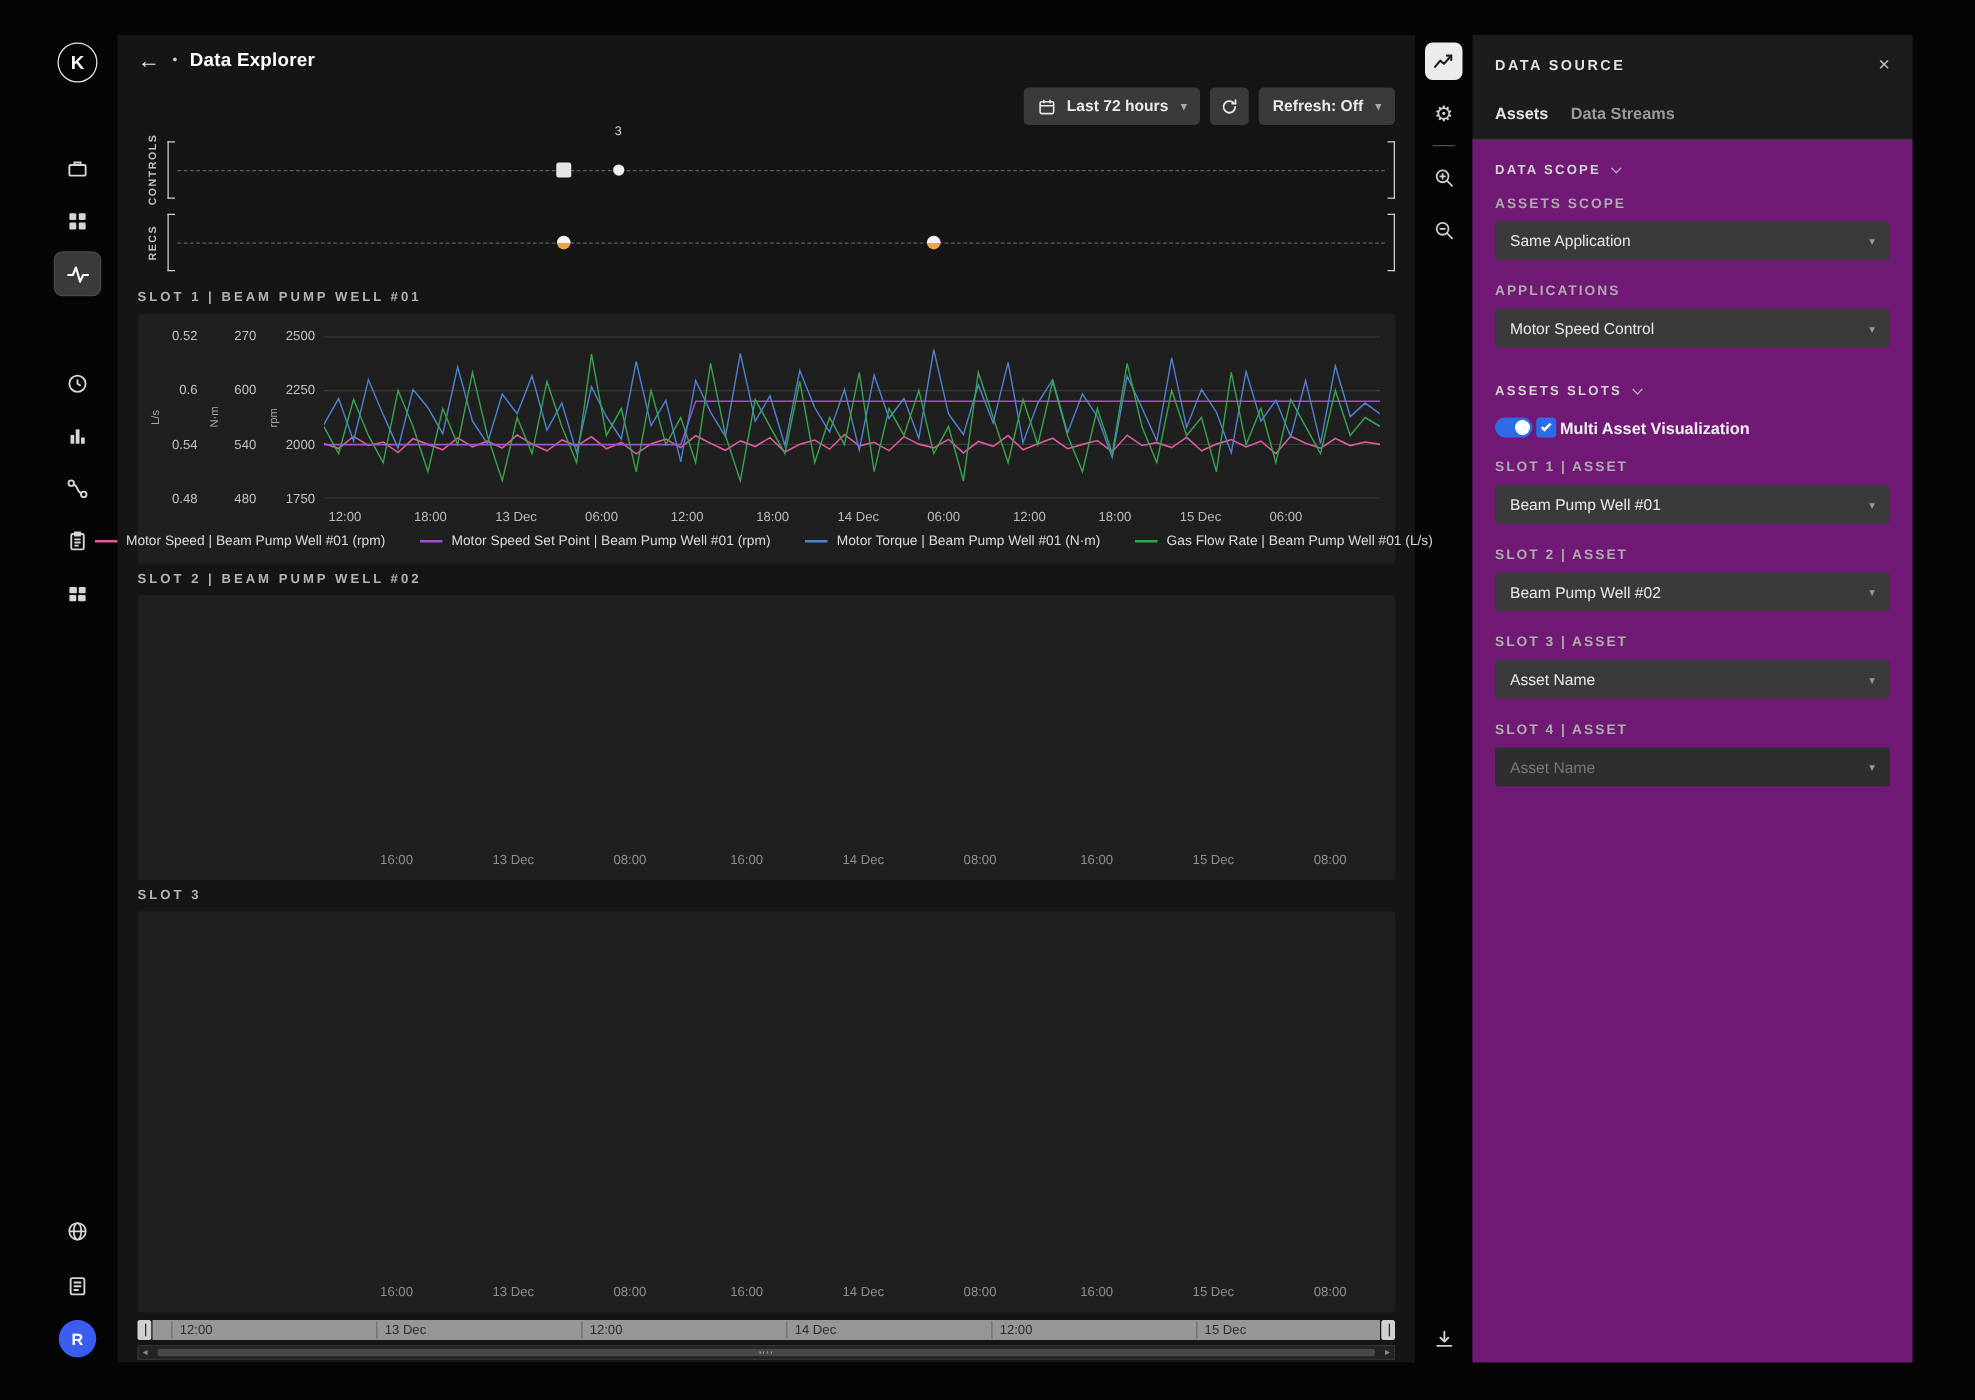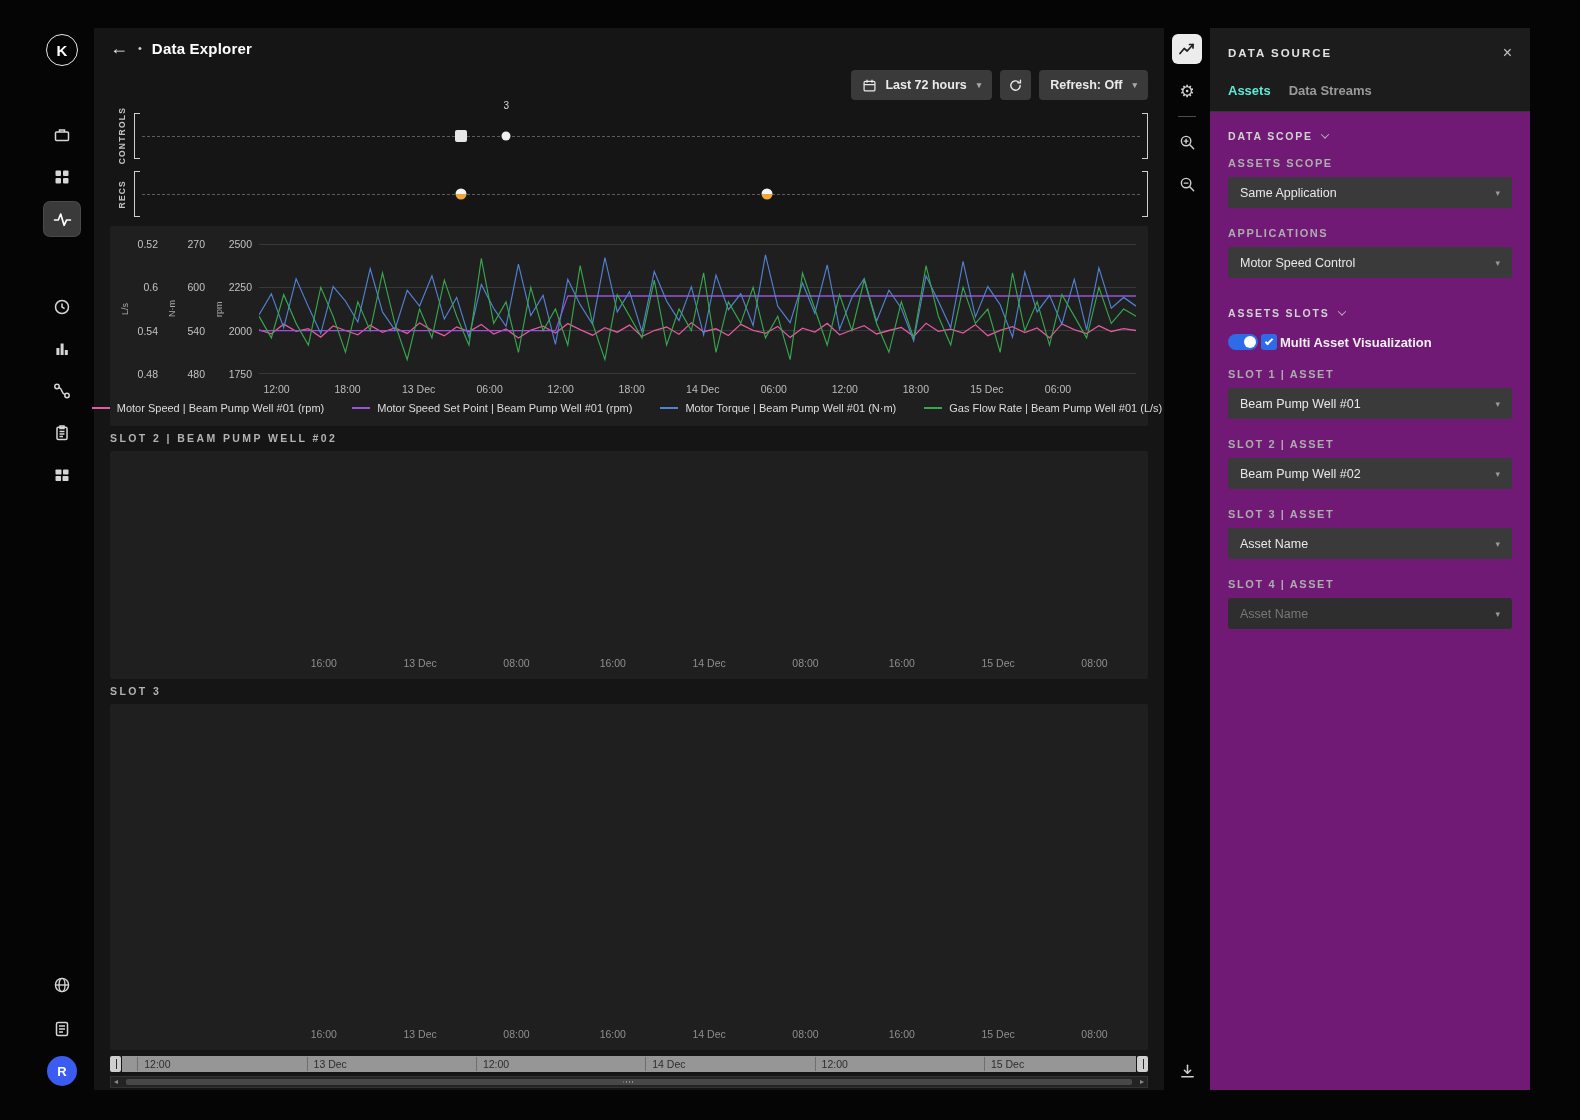--- a/index.html
+++ b/index.html
@@ -93,27 +93,27 @@
   
   .rail { width:46px; display:flex; flex-direction:column; align-items:center; padding-top:6px; gap:12px; }
   .rail-btn { width:30px; height:30px; border-radius:6px; display:flex; align-items:center; justify-content:center;
               color:#d0d0d0; cursor:pointer; }
   .rail-btn.active { background:#ececec; color:#1d1d1d; }
   .rail-gear { font-size:17px; line-height:1; }
   .rail-divider { width:18px; border-top:1px solid #4d4d4d; margin:-2px 0; }
   .rail-bottom { margin-top:auto; margin-bottom:4px; }
 
   
-  .dspanel { width:320px; background:#1c1c1c; display:flex; flex-direction:column; }
+  .dspanel { width:352px; background:#1c1c1c; display:flex; flex-direction:column; }
   .ds-header { display:flex; justify-content:space-between; align-items:center; padding:17px 18px 14px; }
   .ds-title { font-size:11.5px; letter-spacing:2px; color:#e2e2e2; font-weight:700; }
   .ds-close { color:#c4c4c4; font-size:16px; line-height:1; cursor:pointer; }
   .ds-tabs { display:flex; gap:18px; padding:8px 18px 13px; border-bottom:1px solid #363636; }
   .ds-tab { font-size:13px; color:#9a9a9a; font-weight:600; cursor:pointer; }
-  .ds-tab.active { color:#5eead4; font-weight:700; }
+  .ds-tab.active { color:#e5e5e5; font-weight:700; }
   .ds-body { flex:1; background:#701a75; padding:18px 18px; overflow:hidden; }
   .section-hdr { display:flex; align-items:center; gap:9px; font-size:10.5px; letter-spacing:1.8px;
                  color:#d2d2d2; font-weight:700; margin-bottom:15px; cursor:pointer; }
   .chev-down { width:6px; height:6px; border-right:1.5px solid #b5b5b5; border-bottom:1.5px solid #b5b5b5;
                transform:rotate(45deg) translate(-1px,-1px); }
   .field-label { font-size:11px; letter-spacing:1.6px; color:#adadad; font-weight:700; margin-bottom:8px; }
   .select { height:31px; background:#3a3a3a; border-radius:3px; display:flex; align-items:center;
             justify-content:space-between; padding:0 12px; color:#e8e8e8; font-size:12.5px; margin-bottom:19px; cursor:pointer; }
   .select .chev { color:#9a9a9a; font-size:9px; }
   .select.disabled { background:#2e2e2e; color:#777; }
@@ -260,20 +260,21 @@
         </div>
       <div class="bracket"></div>
       <div class="track-line" id="recs-line">
           <span class="marker rec" style="left:32%"></span>
           <span class="marker rec" style="left:62.6%"></span>
         </div>
       <div class="bracket right"></div>
     </div>
 
     <section class="slot-sec">
+      <div class="slot-title">SLOT 1 | BEAM PUMP WELL #01</div>
       <div class="panel chart-panel">
         <div class="chart-area">
           <div class="y-axes" id="slot1-y-axes">
               <div class="axis">
      <span class="axis-unit">L/s</span>
      <div class="axis-ticks">
        <span class="ytick" style="top:calc(0.00% - 6px)">0.52</span>
                   <span class="ytick" style="top:calc(33.33% - 6px)">0.6</span>
                   <span class="ytick" style="top:calc(66.67% - 6px)">0.54</span>
                   <span class="ytick" style="top:calc(100.00% - 6px)">0.48</span>

